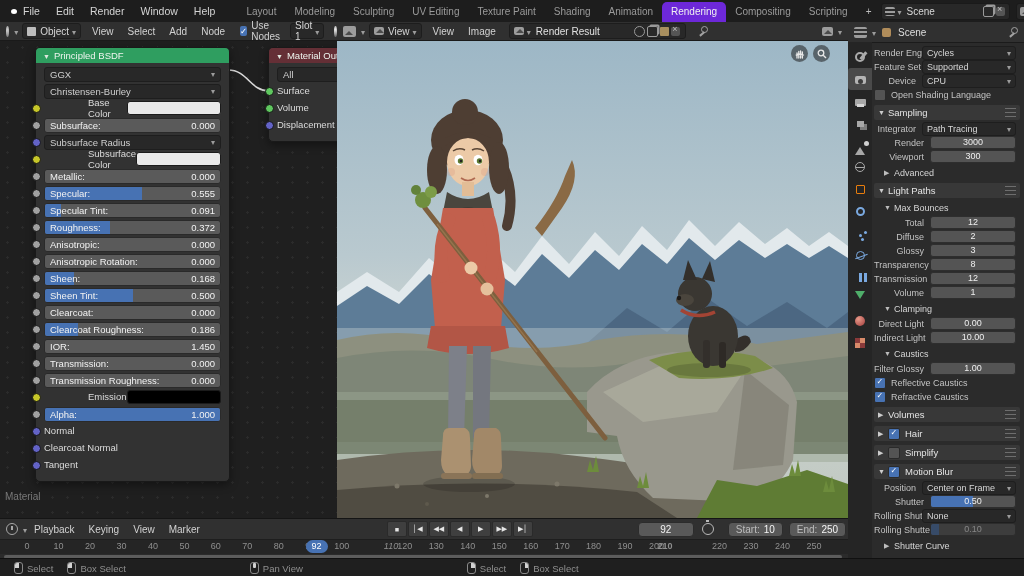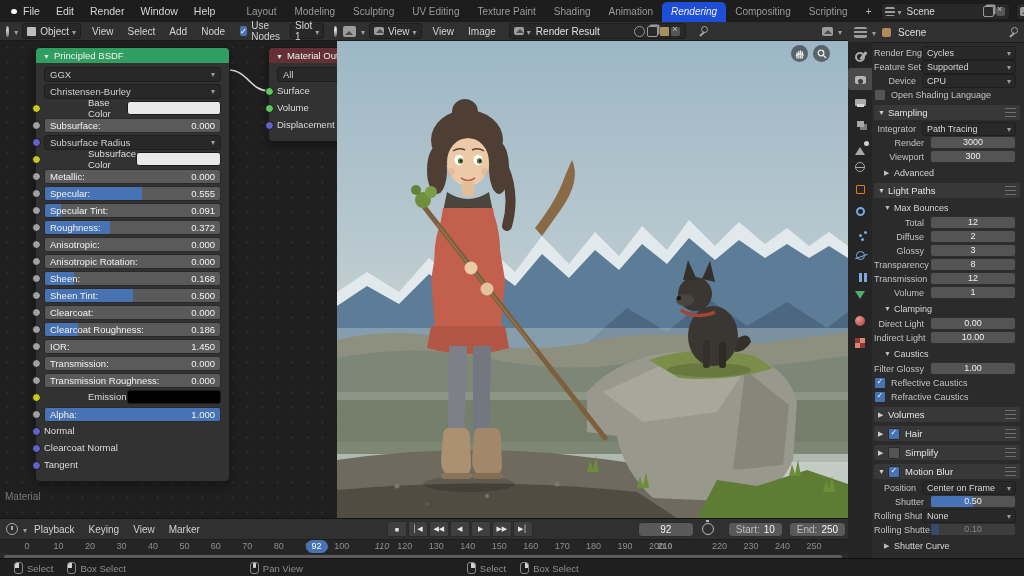--- a/index.html
+++ b/index.html
@@ -7,21 +7,21 @@
        font-family:"Liberation Sans","DejaVu Sans",sans-serif;font-size:10px;color:#cfcfcf;
        background:#1d1d1d;-webkit-font-smoothing:antialiased;}
   
   #topbar{position:absolute;left:0;top:0;width:1024px;height:22px;background:#1d1d1d;
           display:flex;align-items:center;border-bottom:1px solid #141414;}
   .blender-logo{width:15px;height:11px;margin:0 7px 0 8px;background:#e87d0d;border-radius:55% 45% 50% 50%;position:relative;}
   .blender-logo:before{content:"";position:absolute;left:3px;top:3px;width:6px;height:5px;background:#fff;border-radius:50%;}
   .tmenu{padding:0 8px;color:#d4d4d4;font-size:10.5px;}
   .wstabs{display:flex;align-items:flex-end;height:22px;margin-left:14px;flex:1;}
   .wstab{padding:4px 9px 5px;color:#9a9a9a;font-size:10px;border-radius:5px 5px 0 0;white-space:nowrap;}
-  .wstab.active{background:#1d4ed8;color:#f0f0f0;font-style:italic;}
+  .wstab.active{background:#6d28d9;color:#f0f0f0;}
   .wstab.plus{color:#bdbdbd;}
   .idblock{display:flex;align-items:center;background:#282828;border:1px solid #1a1a1a;border-radius:3px;height:15px;padding:0 3px;margin-right:6px;}
   .idblock .txt{padding:0 5px;color:#d8d8d8;min-width:70px;}
   .mini-ic{width:9px;height:9px;border-radius:2px;background:#8f8f8f;display:inline-block;margin:0 1px;}
   .mini-ic.copy{background:transparent;border:1px solid #9a9a9a;box-shadow:2px -2px 0 -0.5px #9a9a9a;}
   .mini-ic.x{position:relative;background:#555;}
   .mini-ic.x:before{content:"×";position:absolute;left:1.5px;top:-2.5px;color:#bbb;font-size:9px;}
   .chev:after{content:"▾";font-size:8px;color:#9c9c9c;margin-left:3px;}
   
   .edheader{position:absolute;left:0;top:0;right:0;height:18px;background:#303030;display:flex;align-items:center;
@@ -1050,21 +1050,21 @@
         <span class="tick" style="left: 58.48px;">10</span>
         <span class="tick" style="left: 89.96px;">20</span>
         <span class="tick" style="left: 121.44px;">30</span>
         <span class="tick" style="left: 152.92px;">40</span>
         <span class="tick" style="left: 184.4px;">50</span>
         <span class="tick" style="left: 215.88px;">60</span>
         <span class="tick" style="left: 247.36px;">70</span>
         <span class="tick" style="left: 278.84px;">80</span>
         <span class="tick" style="left: 310.32px;">90</span>
         <span class="tick" style="left: 341.8px;">100</span>
-        <span class="tick" style="left: 382px; font-style: italic;">110</span>
+        <span class="tick" style="left: 391px; font-style: italic;">110</span>
         <span class="tick" style="left: 404.76px;">120</span>
         <span class="tick" style="left: 436.24px;">130</span>
         <span class="tick" style="left: 467.72px;">140</span>
         <span class="tick" style="left: 499.2px;">150</span>
         <span class="tick" style="left: 530.68px;">160</span>
         <span class="tick" style="left: 562.16px; text-align: right;">170</span>
         <span class="tick" style="left: 593.64px;">180</span>
         <span class="tick" style="left: 625.12px;">190</span>
         <span class="tick" style="left: 656.6px;">200</span>
         <span class="tick" style="left: 665px; font-weight: bold;">210</span>

